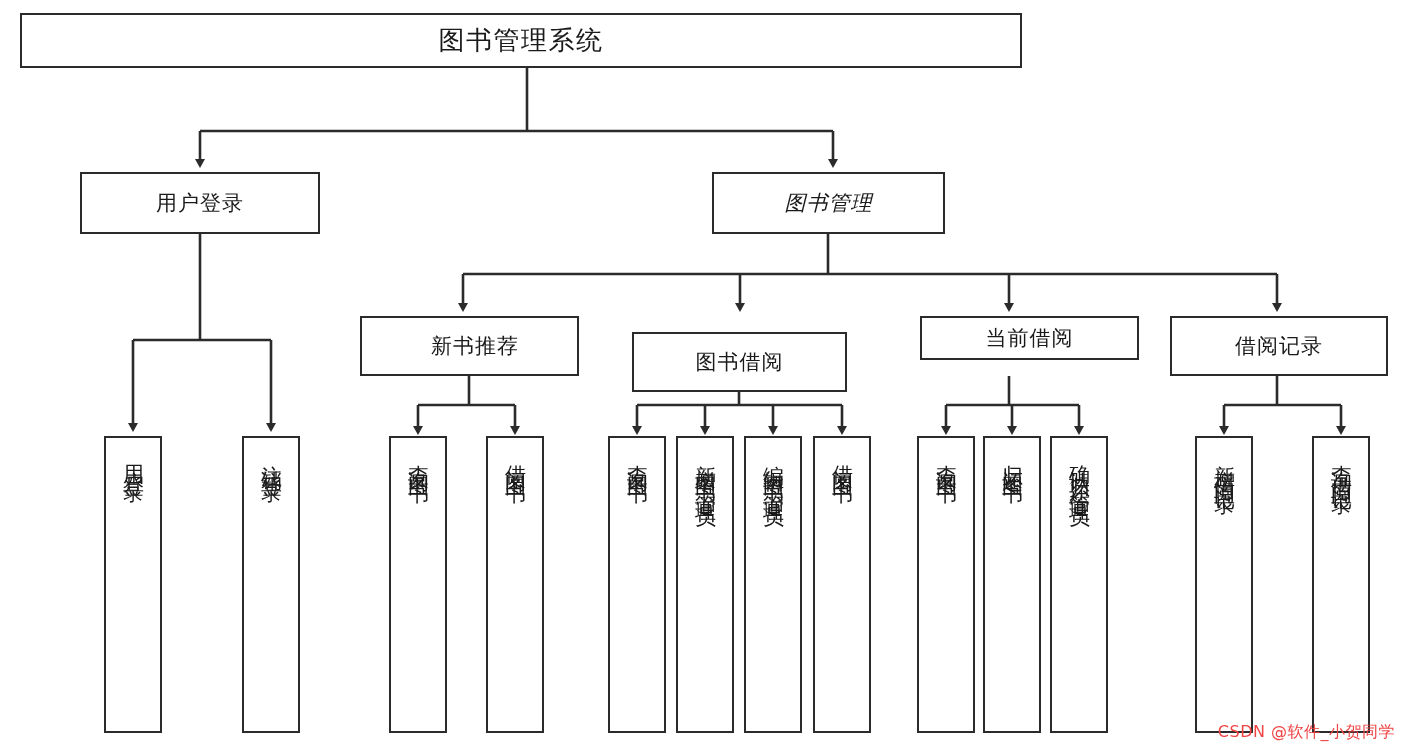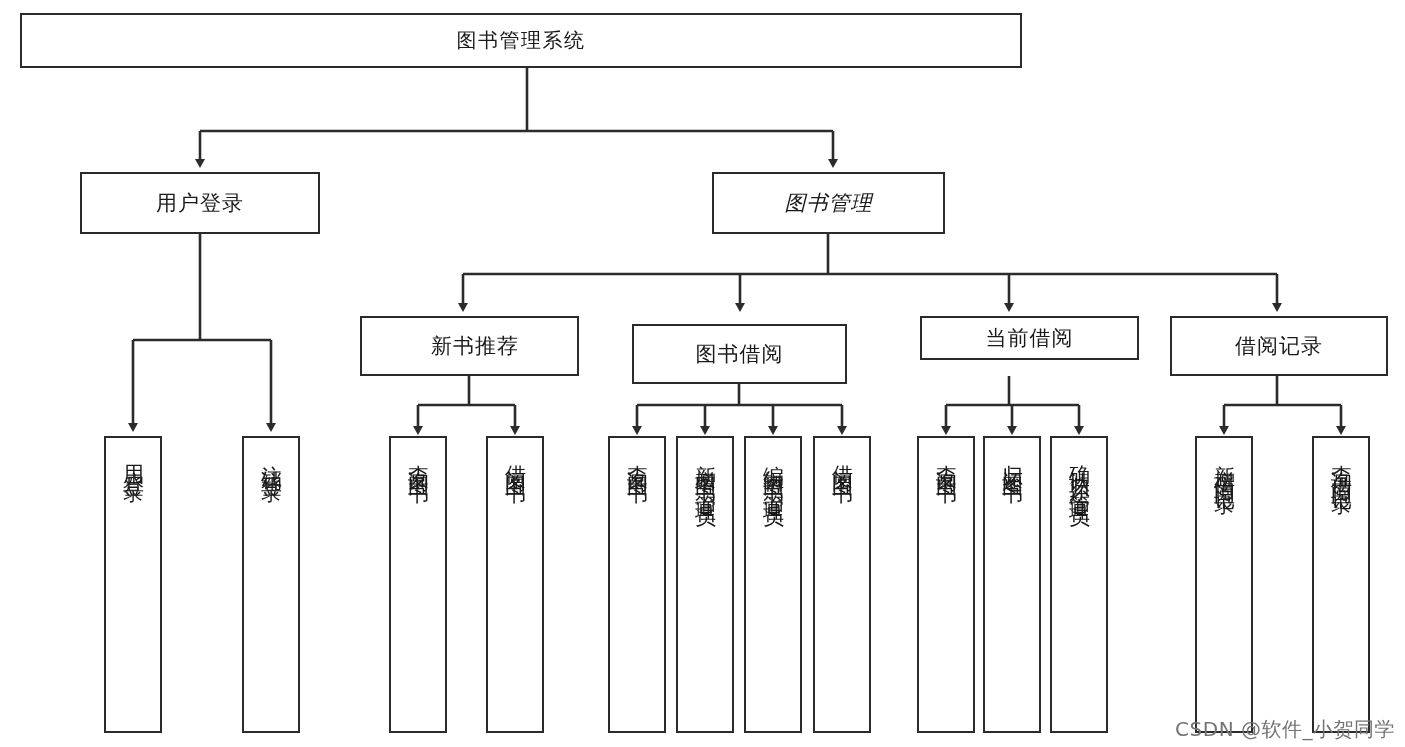--- a/index.html
+++ b/index.html
@@ -41,43 +41,43 @@
     text-align: center;
     line-height: 1.06;
   }
   
   .node.h .label {
     font-size: 21px;
     letter-spacing: 1px;
     white-space: nowrap;
   }
   .node.root .label {
-    font-size: 20px;
+    font-size: 26px;
     letter-spacing: 1.5px;
   }
   
   .node.v {
     align-items: flex-start;
     padding-top: 10px;
   }
   .node.v .label {
     writing-mode: vertical-rl;
     text-orientation: upright;
     font-size: 21px;
     letter-spacing: 6px;
     line-height: 1;
     white-space: nowrap;
     height: auto;
   }
   .watermark {
     position: absolute;
     right: 10px;
     bottom: 4px;
-    font-size: 20px;
-    color: #737373;
+    font-size: 16px;
+    color: #ef4444;
     white-space: nowrap;
     letter-spacing: 0.5px;
   }
 </style>
 </head>
 <body>
 
 <div id="canvas">
 
   <svg class="wires" viewBox="0 0 1405 747" xmlns="http://www.w3.org/2000/svg">
@@ -139,21 +139,21 @@
   </div>
 
   <div class="node h" style="left:712px; top:172px; width:233px; height:62px;font-style:italic;">
     <span class="label">图书管理</span>
   </div>
 
   <div class="node h" style="left:360px; top:316px; width:219px; height:60px;padding-left:11px;">
     <span class="label">新书推荐</span>
   </div>
 
-  <div class="node h" style="left:632px; top:324px; width:215px; height:60px;">
+  <div class="node h" style="left:632px; top:332px; width:215px; height:60px;">
     <span class="label">图书借阅</span>
   </div>
 
   <div class="node h" style="left:900px; top:316px; width:219px; height:44px;margin-left:20px;">
     <span class="label">当前借阅</span>
   </div>
 
   <div class="node h" style="left:1170px; top:316px; width:218px; height:60px;">
     <span class="label">借阅记录</span>
   </div>

